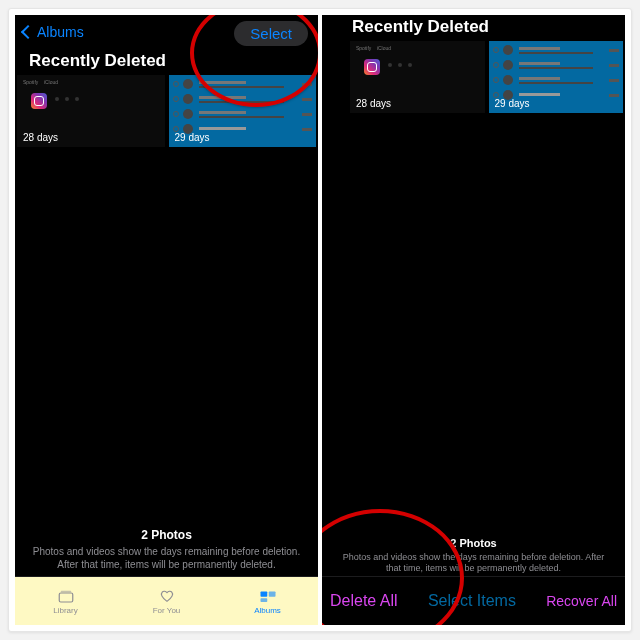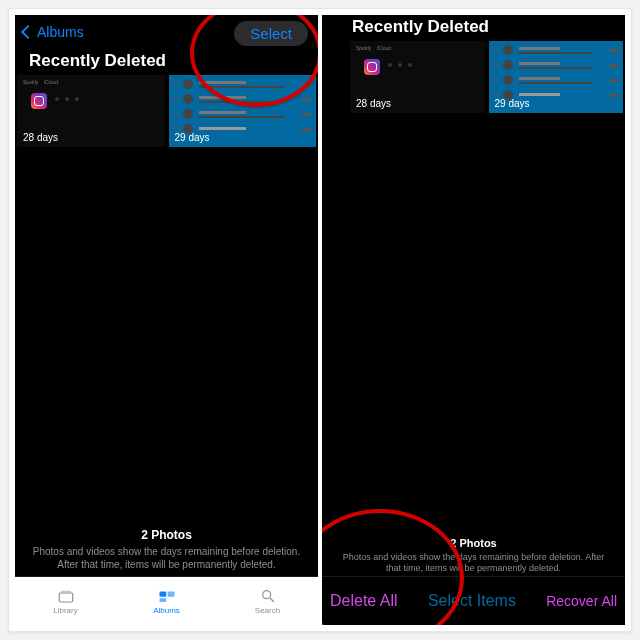--- a/index.html
+++ b/index.html
@@ -34,21 +34,21 @@
   .t2 .tx .l2{height:2px;width:86%;background:#444}
   .t2 .dt{width:10px;height:3px;background:#555}
   .t2 .r0{top:2px}.t2 .r1{top:17px}.t2 .r2{top:32px}.t2 .r3{top:47px}
   .t2 .r3 .tx .l1{background:#999}
   .body{flex:1}
   
   .info{position:absolute;left:0;right:0;bottom:54px;text-align:center;padding:0 14px}
   .info .count{font-size:12px;color:#fff;font-weight:600;margin-bottom:3px}
   .info .desc{font-size:10px;color:#8e8e93;line-height:1.3}
   
-  .tabbar{position:absolute;left:0;right:0;bottom:0;height:48px;display:flex;border-top:1px solid #1c1c1e;background:#ffffff}
+  .tabbar{position:absolute;left:0;right:0;bottom:0;height:48px;display:flex;border-top:1px solid #1c1c1e;background:#fef9c3}
   .tab{flex:1;display:flex;flex-direction:column;align-items:center;justify-content:center;gap:2px;color:#8e8e93;font-size:8px}
   .tab.active{color:#0a84ff}
   .tab svg{width:18px;height:16px}
   
   .actionbar{position:absolute;left:0;right:0;bottom:0;height:48px;display:flex;align-items:center;justify-content:space-between;padding:0 8px;border-top:1px solid #1c1c1e;background:#000;font-size:14px}
   .actionbar .del{color:#d946ef;font-size:16px}
   .actionbar .mid{color:#0369a1;font-size:16px}
   .actionbar .rec{color:#d946ef}
   .right .info{bottom:50px}
   .right .info .count{font-size:11px}
@@ -131,34 +131,33 @@
           <div class="desc">Photos and videos show the days remaining before deletion. After that time, items will be permanently deleted.</div>
         </div>
         <div class="tabbar">
           <div class="tab">
             <svg viewBox="0 0 24 20">
                 <rect x="3" y="6" width="18" height="12" rx="2" fill="none" stroke="currentColor" stroke-width="1.6"></rect>
                 <rect x="5" y="3" width="14" height="2" rx="1" fill="currentColor" opacity=".5"></rect>
               </svg>
             <span>Library</span>
           </div>
+          <div class="tab">
+            <svg viewBox="0 0 24 24">
+                <path d="M12 20 C4 14 2 9 5 6 c2-2 5-1 7 1 c2-2 5-3 7-1 c3 3 1 8 -7 14z" fill="none" stroke="currentColor" stroke-width="1.6"></path>
+              </svg>
+            <span>For You</span>
+          </div>
           <div class="tab active">
             <svg viewBox="0 0 24 20">
                 <rect x="2" y="4" width="9" height="7" rx="1" fill="currentColor"></rect>
                 <rect x="13" y="4" width="9" height="7" rx="1" fill="currentColor" opacity=".6"></rect>
                 <rect x="2" y="13" width="9" height="5" rx="1" fill="currentColor" opacity=".6"></rect>
               </svg>
             <span>Albums</span>
-          </div>
-          <div class="tab">
-            <svg viewBox="0 0 24 24">
-                <circle cx="10" cy="10" r="6" fill="none" stroke="currentColor" stroke-width="1.8"></circle>
-                <line x1="15" y1="15" x2="21" y2="21" stroke="currentColor" stroke-width="1.8"></line>
-              </svg>
-            <span>Search</span>
           </div>
         </div>
         <div class="circle c1"></div>
       </div>
 
       <div class="phone right">
         <div class="leftshadow"></div>
         <div class="title">Recently Deleted</div>
         <div class="grid">
           <div class="thumb t1">

